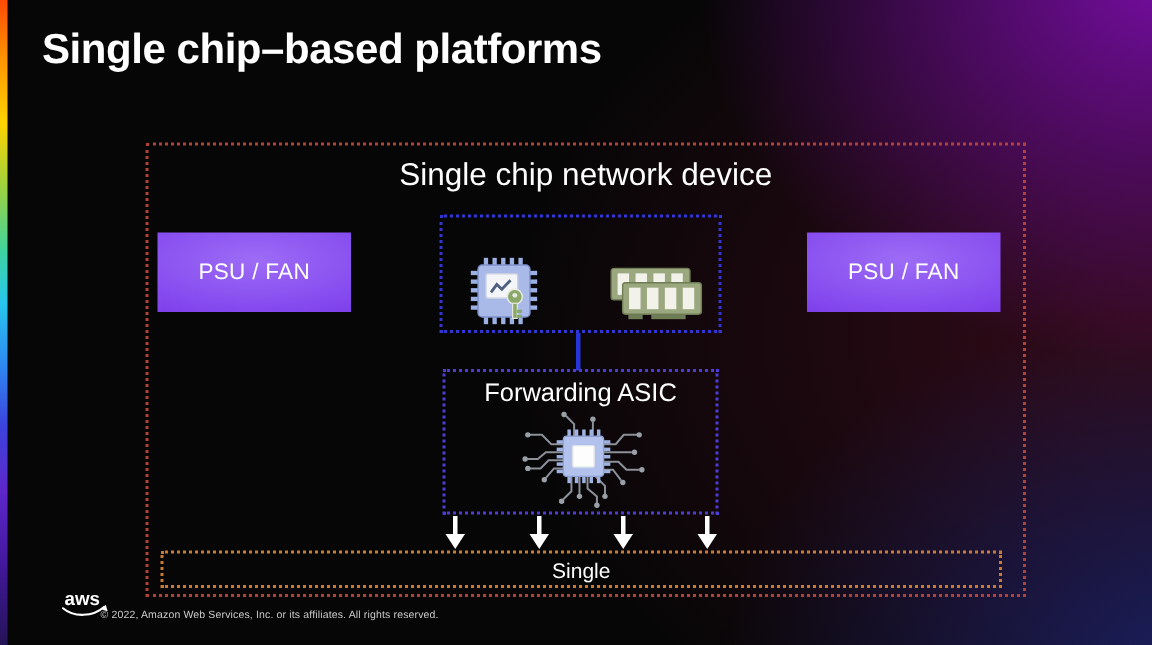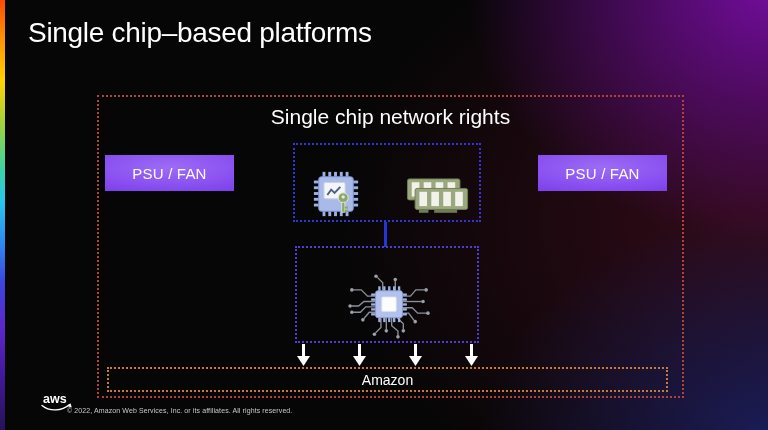--- a/index.html
+++ b/index.html
@@ -19,33 +19,33 @@
       #060606;
   }
   .edge-stripe {
     position:absolute; left:0; top:0; width:5px; height:430px;
     background:linear-gradient(180deg,
       #ff4a05 0%, #ff9300 9%, #ffd400 19%, #9ed23e 29%, #3ed4a0 39%,
       #28c6ee 47%, #2f86f2 57%, #3c43dc 66%, #5d27cc 76%, #44189e 87%, #241357 100%);
   }
   .slide-title {
     position:absolute; left:28px; top:17px;
-    font-size:28px; font-weight:400; letter-spacing:-0.3px; color:#fff;
+    font-size:28px; font-weight:700; letter-spacing:-0.3px; color:#fff;
   }
   
   .device-box {
     position:absolute; left:97px; top:95px; width:587px; height:303px;
     border:2px dotted #b24238;
   }
   .device-label {
     position:absolute; left:97px; top:105px; width:587px;
     text-align:center; font-size:21px; font-weight:500; color:#fff;
   }
   .psu {
-    position:absolute; width:129px; height:36px; top:155px;
+    position:absolute; width:129px; height:53px; top:155px;
     background:radial-gradient(130% 120% at 50% 35%, #9d6cf6 0%, #8347ee 55%, #6a2ad8 100%);
     display:flex; align-items:center; justify-content:center;
     font-size:15px; color:#fff; letter-spacing:0.2px;
   }
   .psu-left { left:105px; }
   .psu-right { left:538px; }
   .control-box {
     position:absolute; left:293px; top:143px; width:188px; height:79px;
     border:2px dotted #3336d6;
   }
@@ -86,21 +86,21 @@
 </style>
 </head>
 <body>
 
 <div class="bg"></div>
 <div class="edge-stripe"></div>
 
 <h1 class="slide-title">Single chip–based platforms</h1>
 
 <div class="device-box"></div>
-<div class="device-label">Single chip network rights</div>
+<div class="device-label">Single chip network device</div>
 
 <div class="psu psu-left">
   <span>PSU / FAN</span>
 </div>
 <div class="psu psu-right">
   <span>PSU / FAN</span>
 </div>
 
 <div class="control-box">
   <span class="cpu-icon">
@@ -157,20 +157,21 @@
         <rect x="14" y="34" width="10" height="3.5" fill="#6f7d56"></rect>
         <rect x="30" y="34" width="24" height="3.5" fill="#6f7d56"></rect>
       </g>
     </svg>
   </span>
 </div>
 
 <div class="connector"></div>
 
 <div class="asic-box">
+  <div class="asic-label">Forwarding ASIC</div>
   <span class="asic-icon">
     <svg width="100" height="68" viewBox="0 0 100 76">
       <g stroke="#8b9099" stroke-width="1.5" fill="none">
         <path d="M35 27 L26 27 L19 20 L10 20"></path>
         <path d="M35 33 L22 33 L16 38 L8 38"></path>
         <path d="M35 39 L24 39 L18 45 L10 45"></path>
         <path d="M35 45 L28 45 L22 52"></path>
         <path d="M65 27 L74 27 L80 20 L90 20"></path>
         <path d="M65 33 L86 33"></path>
         <path d="M65 40 L76 40 L82 46 L92 46"></path>
@@ -239,21 +240,21 @@
         <rect x="6" y="0" width="3" height="13" fill="#fff"></rect>
         <polygon points="1,12 14,12 7.5,22" fill="#fff"></polygon>
       </svg></span>
   <span><svg width="15" height="23" viewBox="0 0 15 23">
         <rect x="6" y="0" width="3" height="13" fill="#fff"></rect>
         <polygon points="1,12 14,12 7.5,22" fill="#fff"></polygon>
       </svg></span>
 </div>
 
 <div class="ports-box">
-  <span>Amazon</span>
+  <span>Single</span>
 </div>
 
 <span class="aws-logo">
   <svg width="34" height="23" viewBox="0 0 34 23">
     <text x="4" y="12" font-family="Liberation Sans, sans-serif" font-size="12.5" font-weight="700" fill="#fff">aws</text>
     <path d="M3 14.5 C 10 20.5, 23 20.5, 30.5 13.5" fill="none" stroke="#fff" stroke-width="1.4" stroke-linecap="round"></path>
     <polygon points="31.5,12.2 32.8,16.5 28.8,15.3" fill="#fff"></polygon>
   </svg>
 </span>
 <div class="copyright">© 2022, Amazon Web Services, Inc. or its affiliates. All rights reserved.</div>

